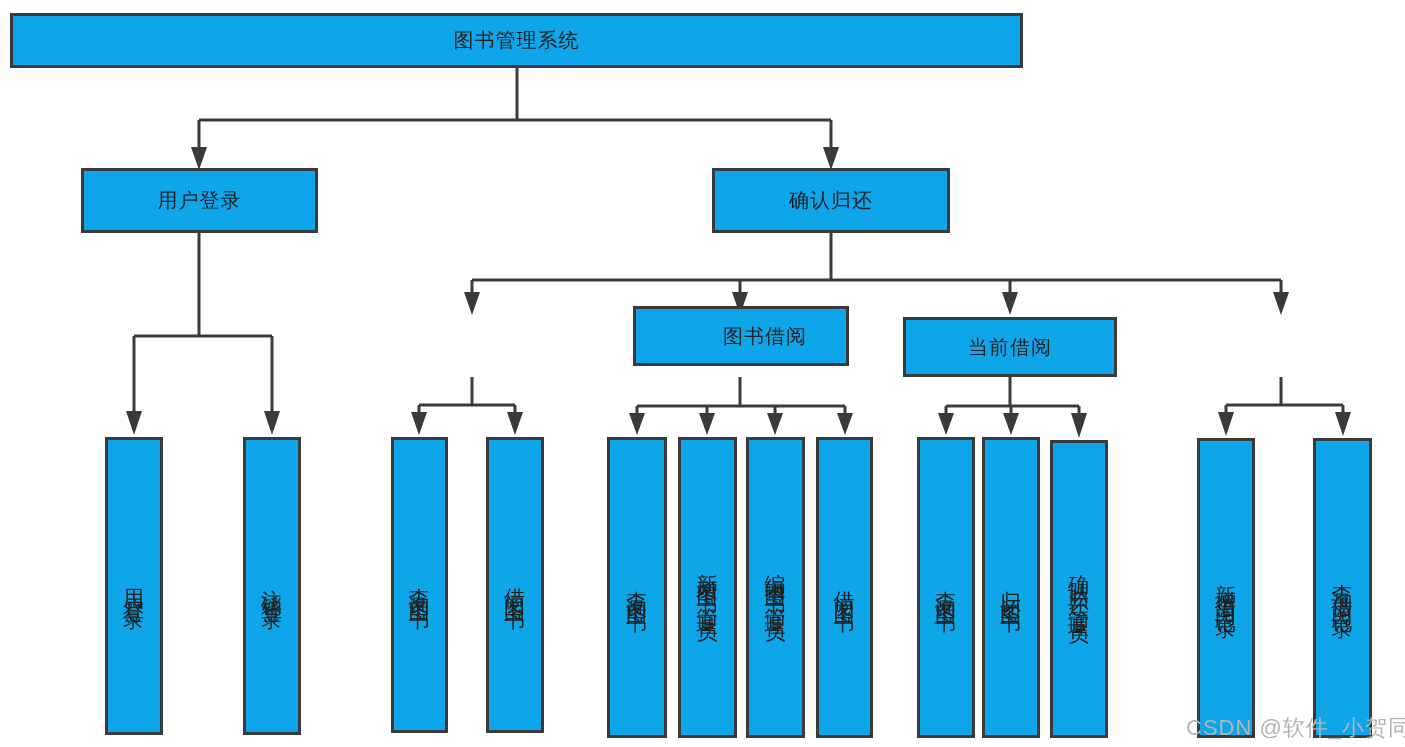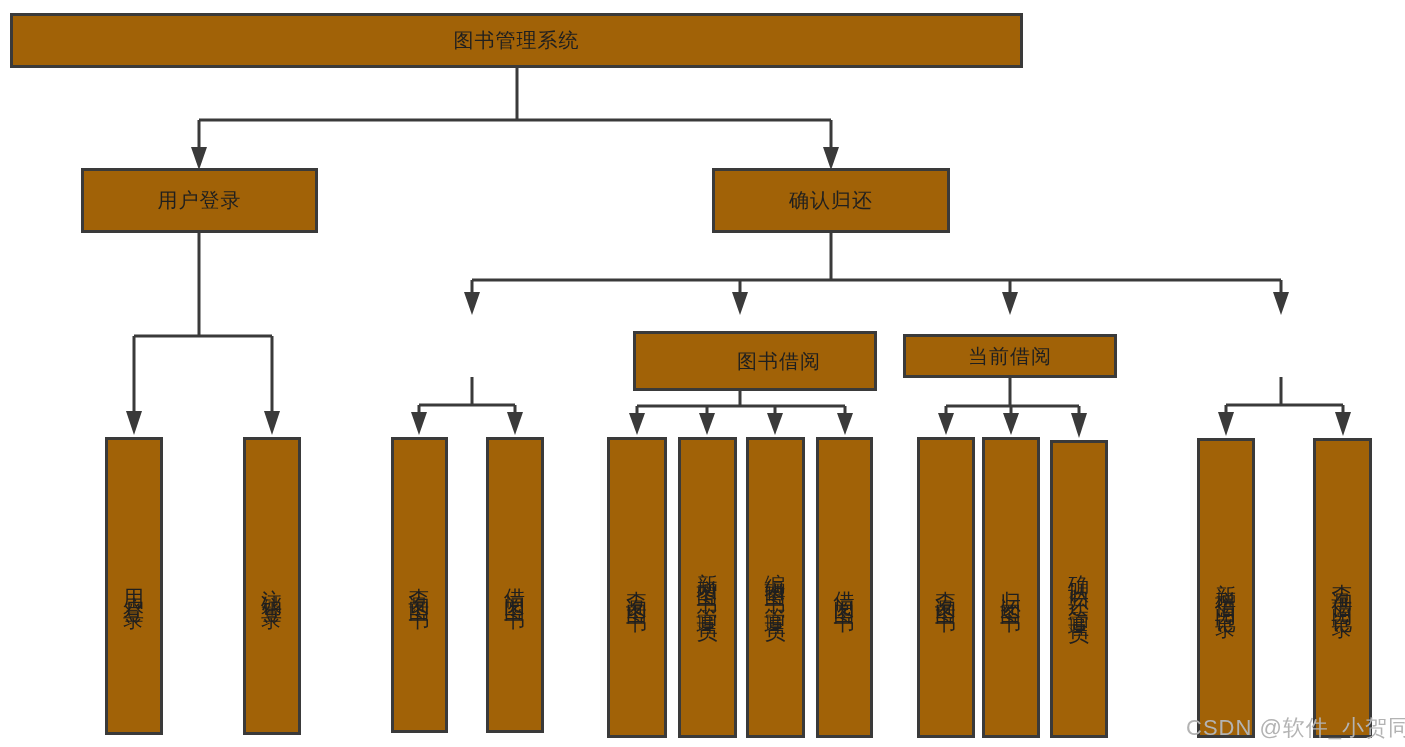--- a/index.html
+++ b/index.html
@@ -27,21 +27,21 @@
     stroke-width: 3;
     fill: none;
   }
   svg.connectors polygon {
     fill: #3a3a3a;
     stroke: none;
   }
   .node {
     position: absolute;
     box-sizing: border-box;
-    background: #a16207;
+    background: #0ea5e9;
     border: 3px solid #3a3a3a;
     color: #1f1f1f;
     display: flex;
     align-items: center;
     justify-content: center;
   }
   .node-h {
     font-size: 20px;
     letter-spacing: 1px;
     white-space: nowrap;
@@ -65,22 +65,22 @@
     letter-spacing: 1px;
     white-space: nowrap;
     pointer-events: none;
   }
 
   
   .n-root             { left: 10px;   top: 13px;  width: 1013px; height: 55px; }
   .n-user-login       { left: 81px;   top: 168px; width: 237px;  height: 65px; }
   .n-book-mgmt        { left: 712px;  top: 168px; width: 238px;  height: 65px; }
   .n-new-book-rec     { left: 362px;  top: 317px; width: 220px;  height: 60px; }
-  .n-book-borrow      { left: 633px;  top: 331px; width: 244px;  height: 60px; padding-left: 48px; }
-  .n-current-borrow   { left: 903px;  top: 334px; width: 214px;  height: 44px; text-align: right; }
+  .n-book-borrow      { left: 633px;  top: 306px; width: 216px;  height: 60px; padding-left: 48px; }
+  .n-current-borrow   { left: 903px;  top: 317px; width: 214px;  height: 60px; text-align: right; }
   .n-borrow-records   { left: 1172px; top: 317px; width: 218px;  height: 60px; }
   .n-user-login-v     { left: 105px;  top: 437px; width: 58px;   height: 298px; }
   .n-logout           { left: 243px;  top: 437px; width: 58px;   height: 298px; }
   .n-query-book-1     { left: 391px;  top: 437px; width: 57px;   height: 296px; }
   .n-borrow-book-1    { left: 486px;  top: 437px; width: 58px;   height: 296px; }
   .n-query-book-2     { left: 607px;  top: 437px; width: 60px;   height: 301px; }
   .n-add-book         { left: 678px;  top: 437px; width: 59px;   height: 301px; }
   .n-edit-book        { left: 746px;  top: 437px; width: 59px;   height: 301px; }
   .n-borrow-book-2    { left: 816px;  top: 437px; width: 57px;   height: 301px; }
   .n-query-book-3     { left: 917px;  top: 437px; width: 58px;   height: 301px; }

